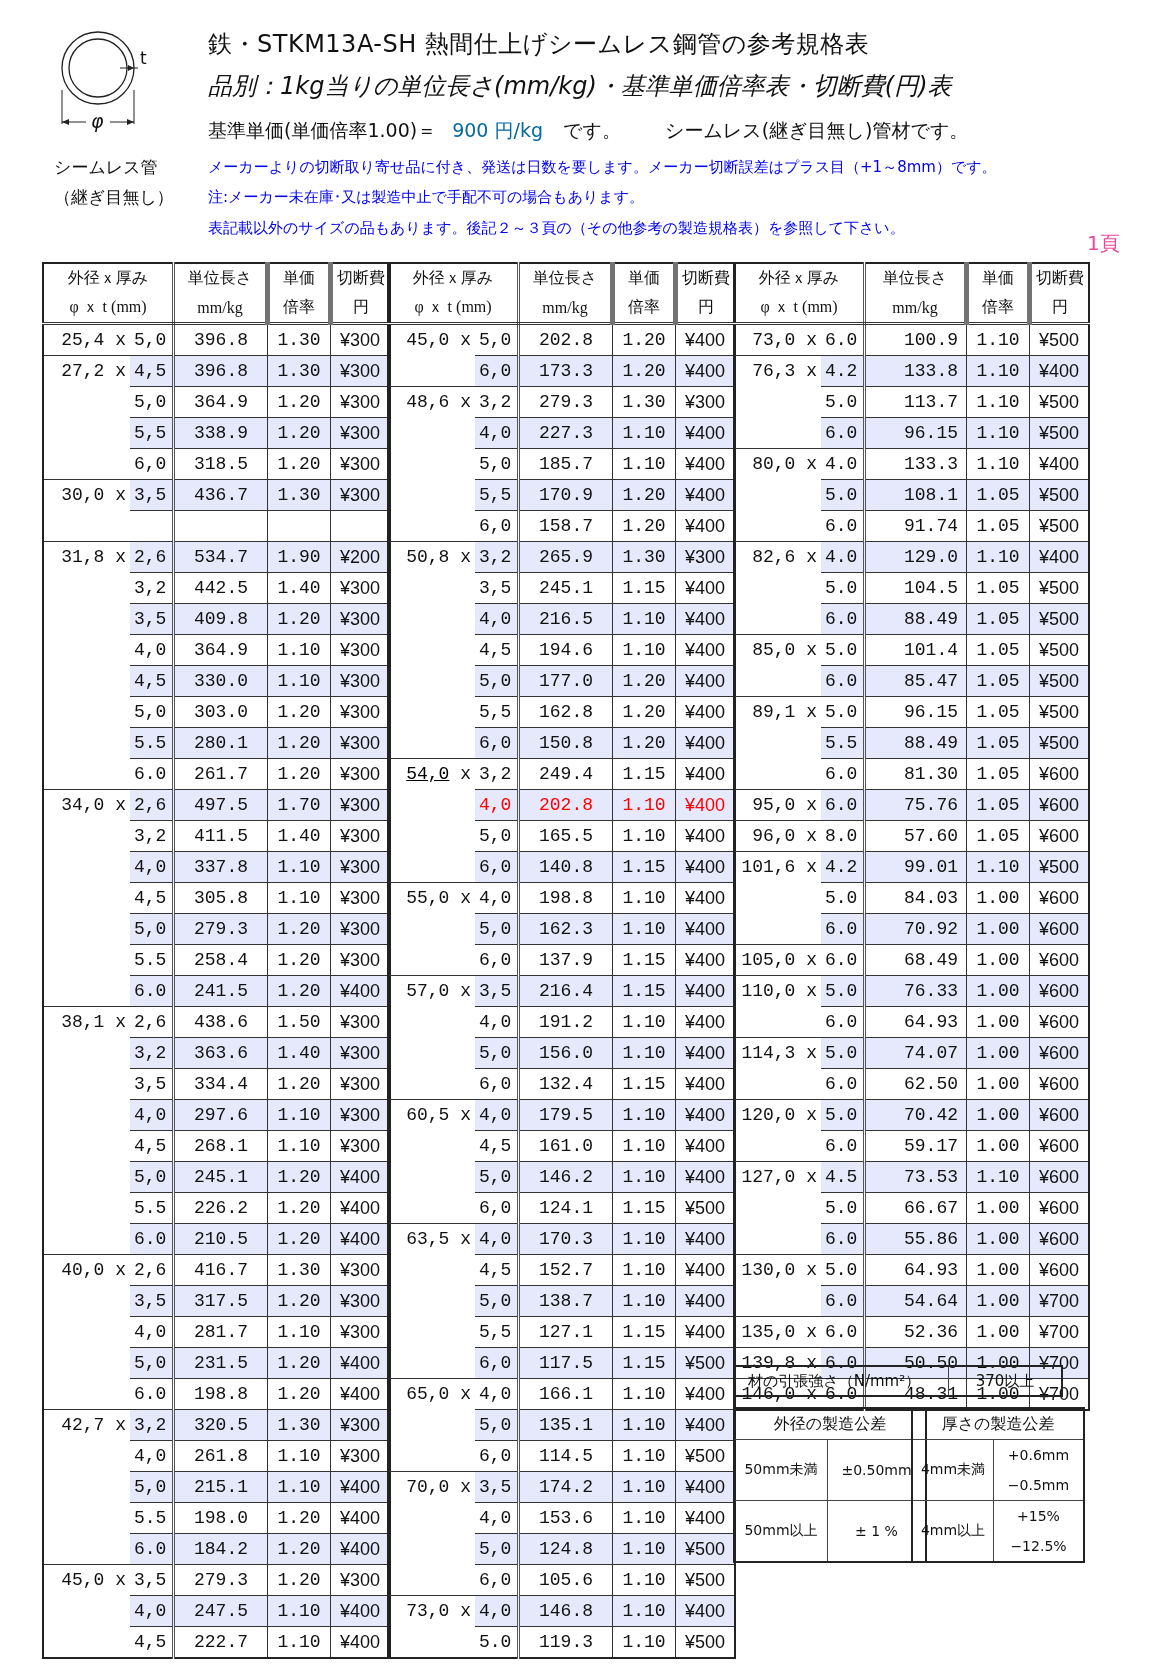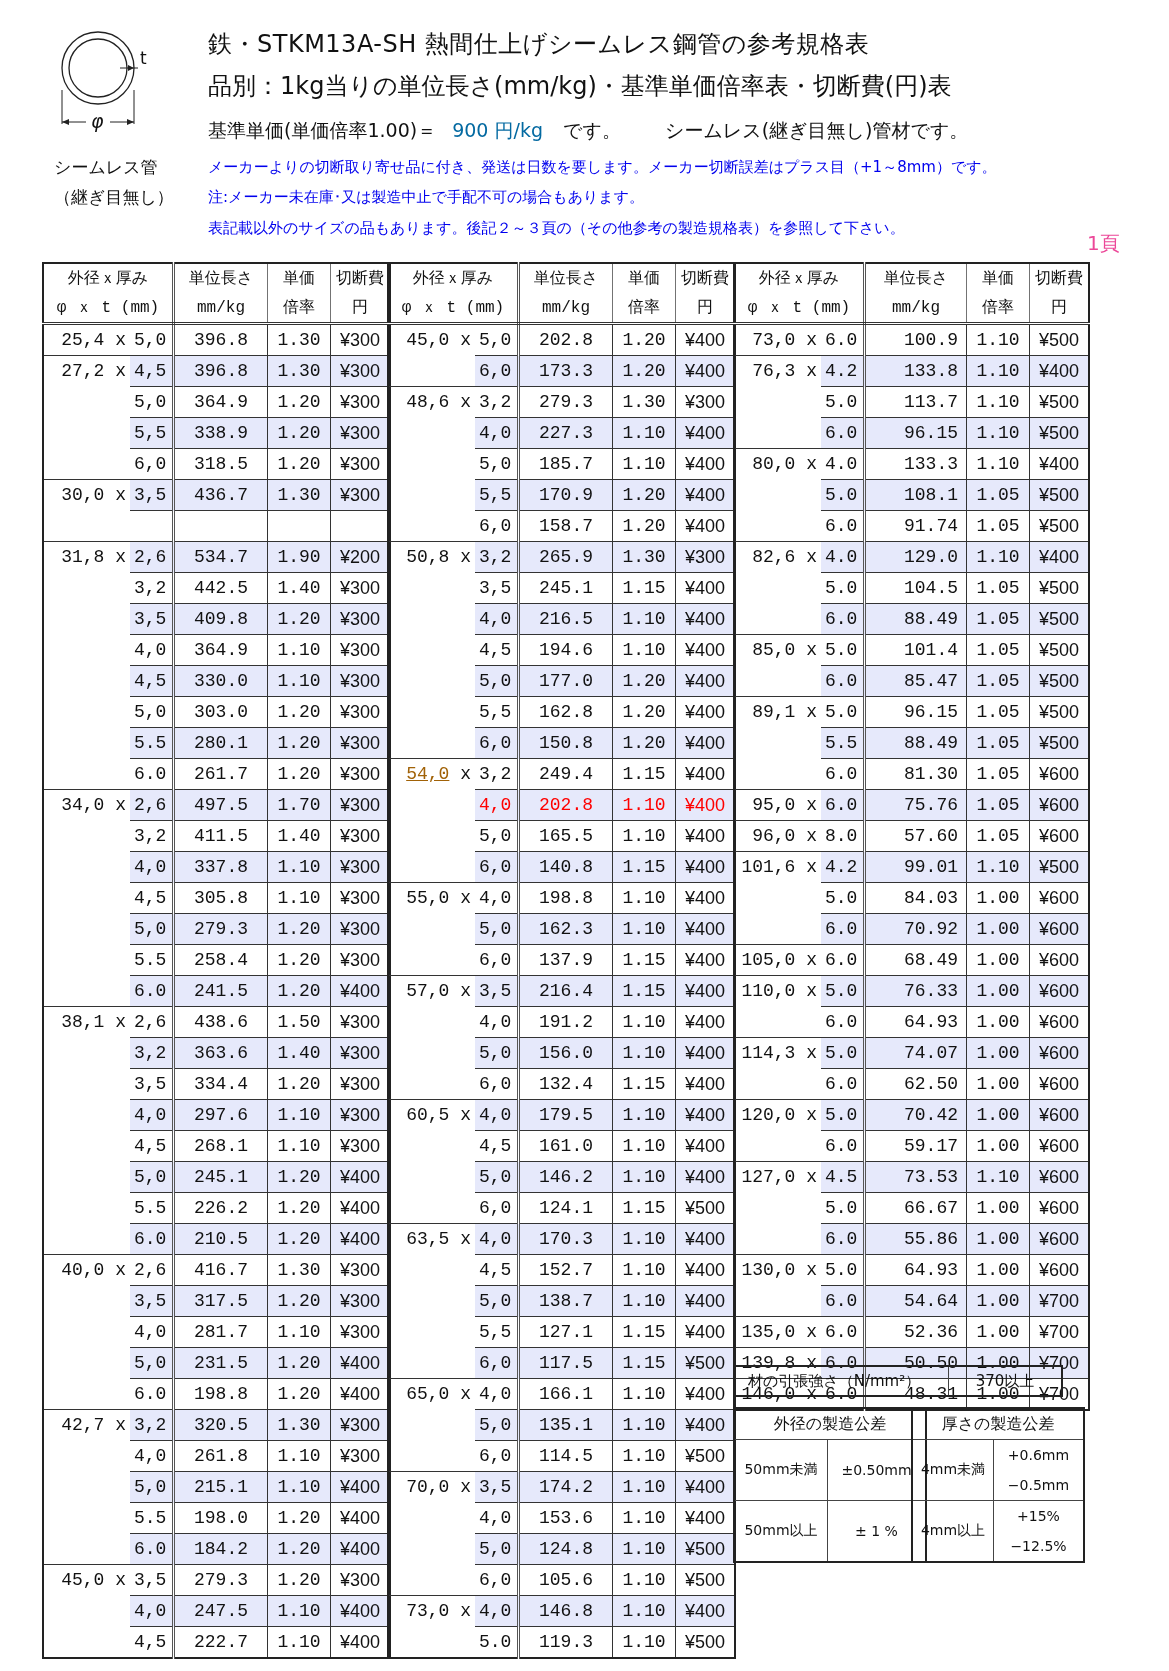--- a/index.html
+++ b/index.html
@@ -1,38 +1,38 @@
 <!DOCTYPE html>
 <html><head>
 <meta charset="utf-8">
 <style>
   html, body { margin:0; padding:0; background:#ffffff; }
   body { width:1169px; height:1671px; position:relative; font-family:"DejaVu Sans", sans-serif; color:#111; overflow:hidden; }
   .abs { position:absolute; }
   .title1 { left:208px; top:28px; font-size:24px; letter-spacing:0.5px; white-space:nowrap; }
-  .title2 { left:208px; top:70px; font-size:24px; white-space:nowrap; }
+  .title2 { left:208px; top:70px; font-size:24px; white-space:nowrap;font-style:italic; }
   .title3 { left:208px; top:118px; font-size:19px; white-space:nowrap; }
   .red { color:#0369a1; }
   .blue { color:#0000ee; }
   .note { left:208px; font-size:15px; white-space:nowrap; }
   .page-no { left:1087px; top:230px; font-size:20px; color:#ec4899; }
   .diag-label1 { left:54px; top:156px; font-size:17px; }
   .diag-label2 { left:54px; top:186px; font-size:17px; }
 
   table.spec { position:absolute; border-collapse:collapse; border:2px solid #222; font-family:"Liberation Mono", "DejaVu Sans Mono", monospace; font-size:18px; }
   table.spec td, table.spec th { height:30px; padding:0; border-bottom:1px solid #333; text-align:center; }
-  table.spec thead th { font-family:Liberation Mono, monospace; font-weight:normal; font-size:16px; border-bottom:none; height:29px; }
+  table.spec thead th { font-family:Liberation Serif, serif; font-weight:normal; font-size:16px; border-bottom:none; height:29px; }
   table.spec thead tr:last-child th { border-bottom:3px double #333; }
   .c-od { width:82px; text-align:right !important; padding-right:4px !important; border-right:none; }
   .c-t { width:38px; text-align:left !important; padding-left:4px !important; border-right:3px double #555; }
   .c-len { width:92px; border-right:1px solid #333; }
   .c-rate { width:62px; border-right:1px solid #333; }
   .c-cut { width:58px; font-family:"Liberation Sans", sans-serif; }
   .hdr-od { border-right:3px double #555; }
-  .hdr { border-right:1px solid #737373; }
+  .hdr { border-right:5px solid #737373; }
   .shade { background:#e6e9fb; }
   .od-cont { border-bottom:none !important; }
   .hl { color:#ff0000; }
   .len-right { text-align:right !important; padding-right:8px !important; }
 
   table.small { position:absolute; border-collapse:collapse; border:2px solid #222; font-family:"DejaVu Sans", sans-serif; font-size:15px; }
   table.small td { border:1px solid #444; text-align:center; padding:0; }
 </style>
 </head>
 <body>
@@ -496,21 +496,21 @@
         <td class="c-cut">¥400</td>
       </tr>
       <tr>
         <td class="c-od"></td>
         <td class="c-t shade">6,0</td>
         <td class="c-len shade">150.8</td>
         <td class="c-rate shade">1.20</td>
         <td class="c-cut shade">¥400</td>
       </tr>
       <tr>
-        <td class="c-od od-cont"><span style="color: #a16207; text-decoration: underline;">54,0</span><span> x</span></td>
+        <td class="c-od od-cont"><span style="color: #000000; text-decoration: underline;">54,0</span><span> x</span></td>
         <td class="c-t">3,2</td>
         <td class="c-len">249.4</td>
         <td class="c-rate">1.15</td>
         <td class="c-cut">¥400</td>
       </tr>
       <tr>
         <td class="c-od od-cont"></td>
         <td class="c-t shade hl">4,0</td>
         <td class="c-len shade hl">202.8</td>
         <td class="c-rate shade hl">1.10</td>

